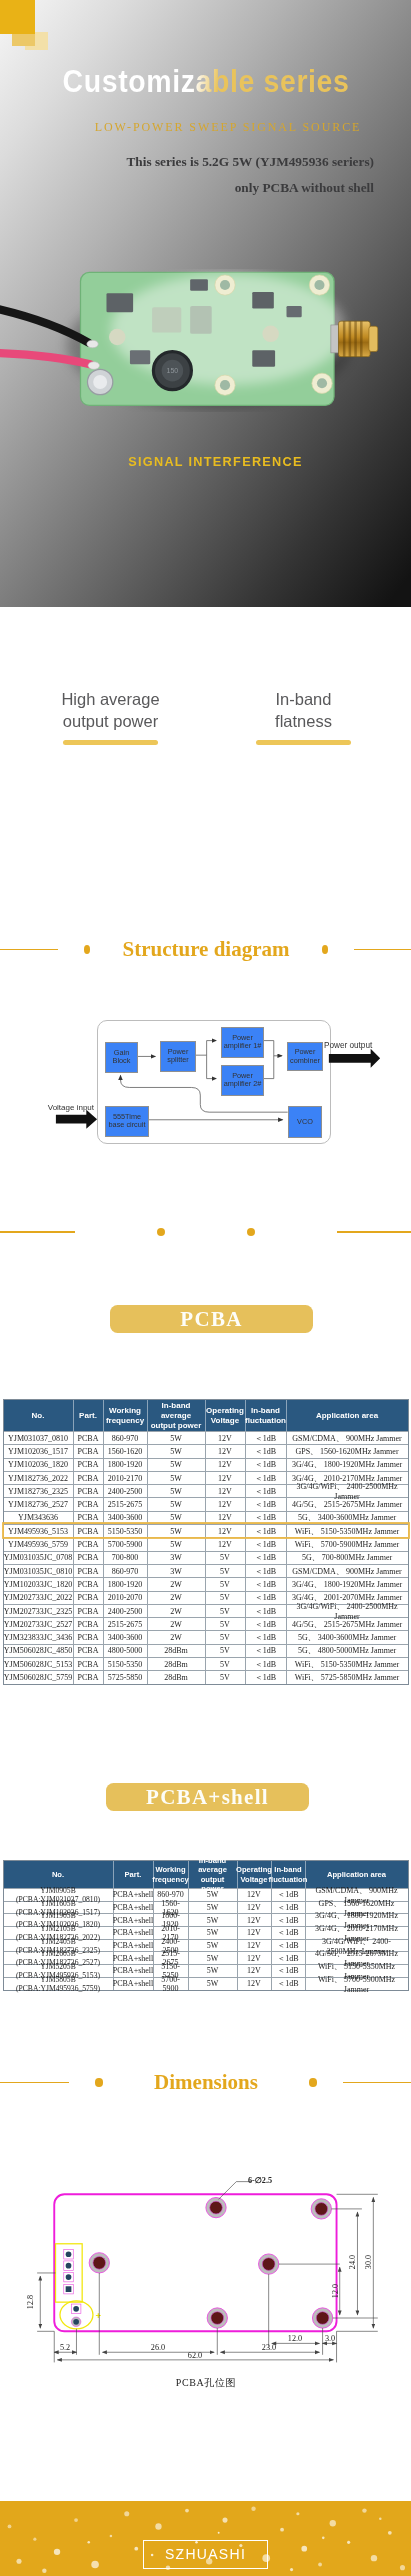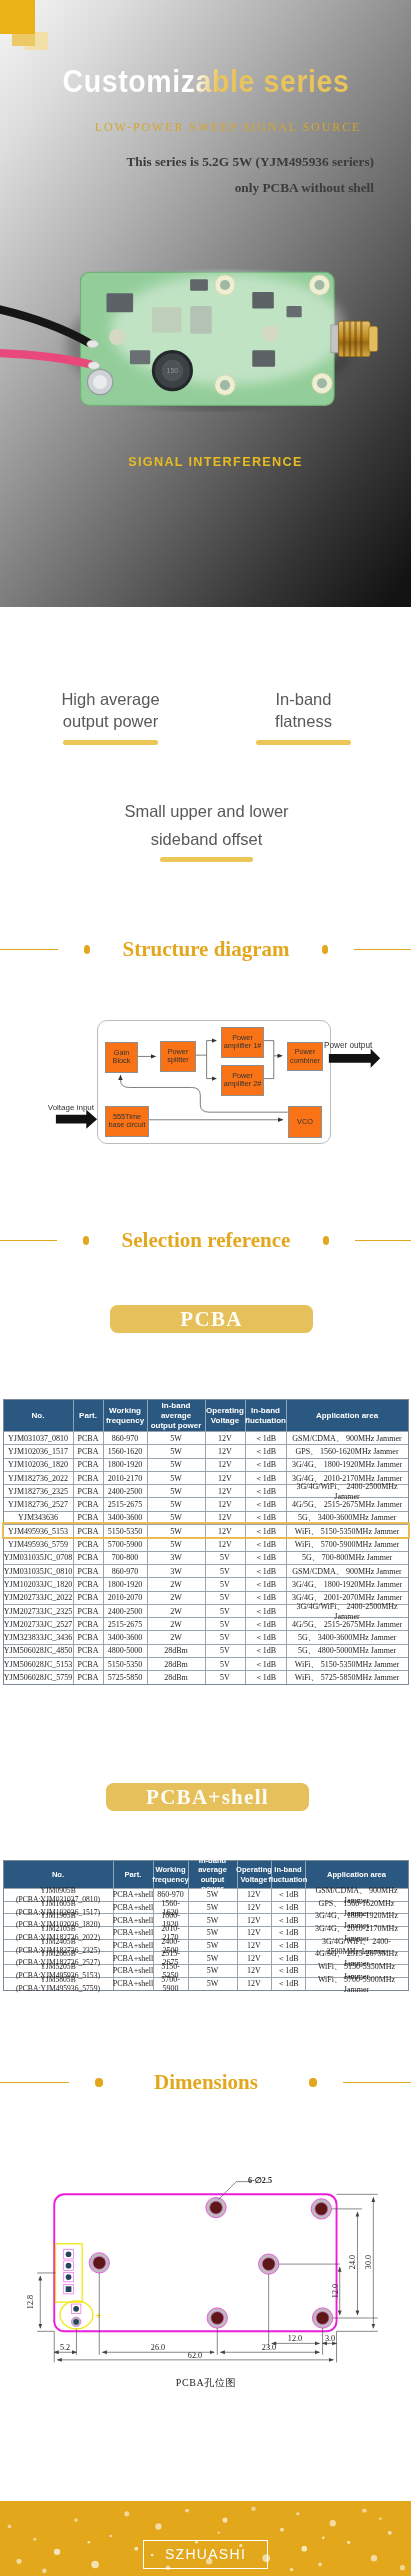--- a/index.html
+++ b/index.html
@@ -31,21 +31,21 @@
 
   
   .sechdr{left:0;width:412px;display:flex;align-items:center;justify-content:space-between;gap:26px;}
   .sechdr .ln{height:1.3px;background:#e3a71d;width:75px;}
   .sechdr .dot{width:8.2px;height:8.2px;border-radius:50%;background:#e3a71d;}
   .sechdr .txt{font-family:"Liberation Serif",serif;font-weight:700;font-size:21px;color:#e3a71d;
     padding:0 6.3px;white-space:nowrap;}
 
   
   .diag-outer{left:97px;top:1020px;width:232px;height:122px;border:1px solid #bcbcbc;border-radius:10px;}
-  .dblock{position:absolute;background:#f97316;border:0.6px solid #8f8f8f;display:flex;align-items:center;
+  .dblock{position:absolute;background:#3b82f6;border:0.6px solid #8f8f8f;display:flex;align-items:center;
     justify-content:center;text-align:center;font-size:7.3px;line-height:1.15;color:#333;}
   .dlabel{position:absolute;font-size:8px;color:#333;}
 
   
   .banner{background:#e6c05b;border-radius:7.6px;display:flex;align-items:center;justify-content:center;
     font-family:"Liberation Serif",serif;font-weight:700;color:#fdfdf8;font-size:21px;letter-spacing:1.3px;}
   .tbl{left:2.5px;width:406px;border:0.6px solid #7e8b97;box-sizing:border-box;}
   .trow{display:flex;width:100%;box-sizing:border-box;}
   .thead{background:#2a5880;color:#fff;font-size:8px;font-weight:700;}
   .thead .tcell{border-right:0.6px solid rgba(255,255,255,0.45);line-height:1.25;}
@@ -170,25 +170,20 @@
 
   <div class="abs feat" style="left:37px;top:688px;width:147px;">
     <div>High average</div>
     <div>output power</div>
     <div class="bar" style="width:95px;margin:8.2px auto 0;"></div>
   </div>
   <div class="abs feat" style="left:230px;top:688px;width:147px;">
     <div>In-band</div>
     <div>flatness</div>
     <div class="bar" style="width:95px;margin:8.2px auto 0;"></div>
-  </div>
-  <div class="abs feat" style="left:105px;top:797px;width:203px;line-height:28px;">
-    <div>Small upper  and lower</div>
-    <div>sideband offset</div>
-    <div class="bar" style="width:93px;margin:4.4px auto 0;"></div>
   </div>
 
   <div class="abs sechdr" style="top:937px;">
     <div class="ln"></div>
     <div class="dot"></div>
     <div class="txt">Structure diagram</div>
     <div class="dot"></div>
     <div class="ln"></div>
   </div>
 
@@ -218,21 +213,20 @@
   <div class="dblock" style="left:221px;top:1065px;width:41px;height:28.5px;">Power amplifier 2#</div>
   <div class="dblock" style="left:287px;top:1042px;width:34px;height:27px;">Power combiner</div>
   <div class="dblock" style="left:105px;top:1106px;width:42px;height:28.5px;">555Time base circuit</div>
   <div class="dblock" style="left:288px;top:1106px;width:32px;height:30px;">VCO</div>
   <div class="dlabel" style="left:24px;top:1103px;width:70px;text-align:right;">Voltage input</div>
   <div class="dlabel" style="left:324px;top:1041px;width:82px;font-size:8.2px;">Power output</div>
 
   <div class="abs sechdr" style="top:1228px;">
     <div class="ln"></div>
     <div class="dot"></div>
-    <div class="txt">Selection reference</div>
     <div class="dot"></div>
     <div class="ln"></div>
   </div>
 
   <div class="abs banner" style="left:110px;top:1305px;width:203px;height:28px;">PCBA</div>
 
   <div class="abs tbl t1" style="top:1399px;">
     <div class="trow thead" style="height:31px;">
       <div class="tcell">No.</div>
       <div class="tcell">Part.</div>

